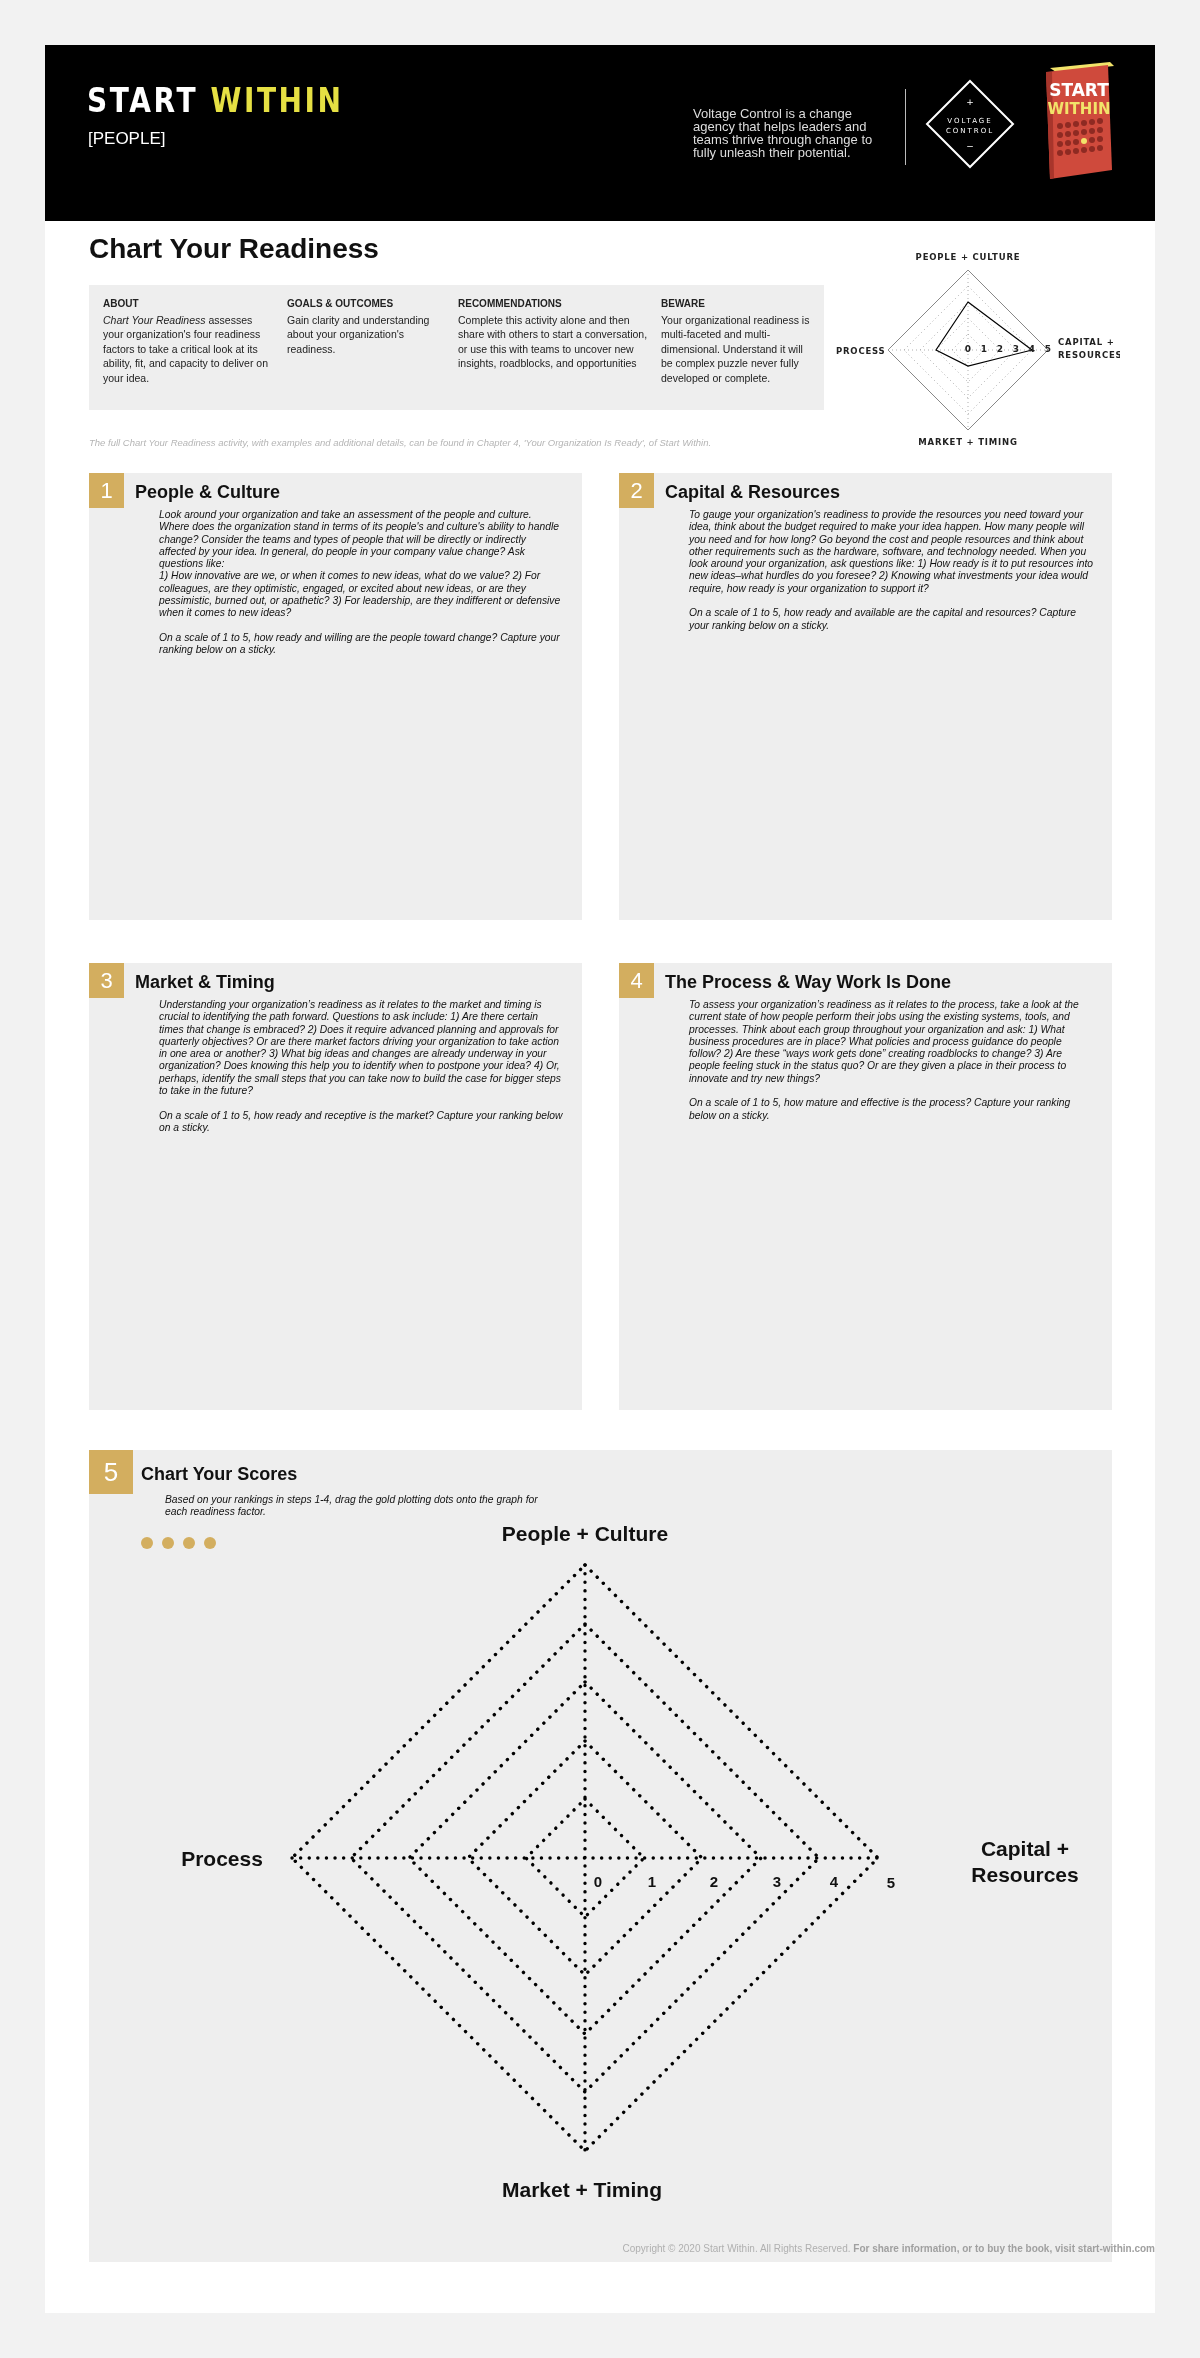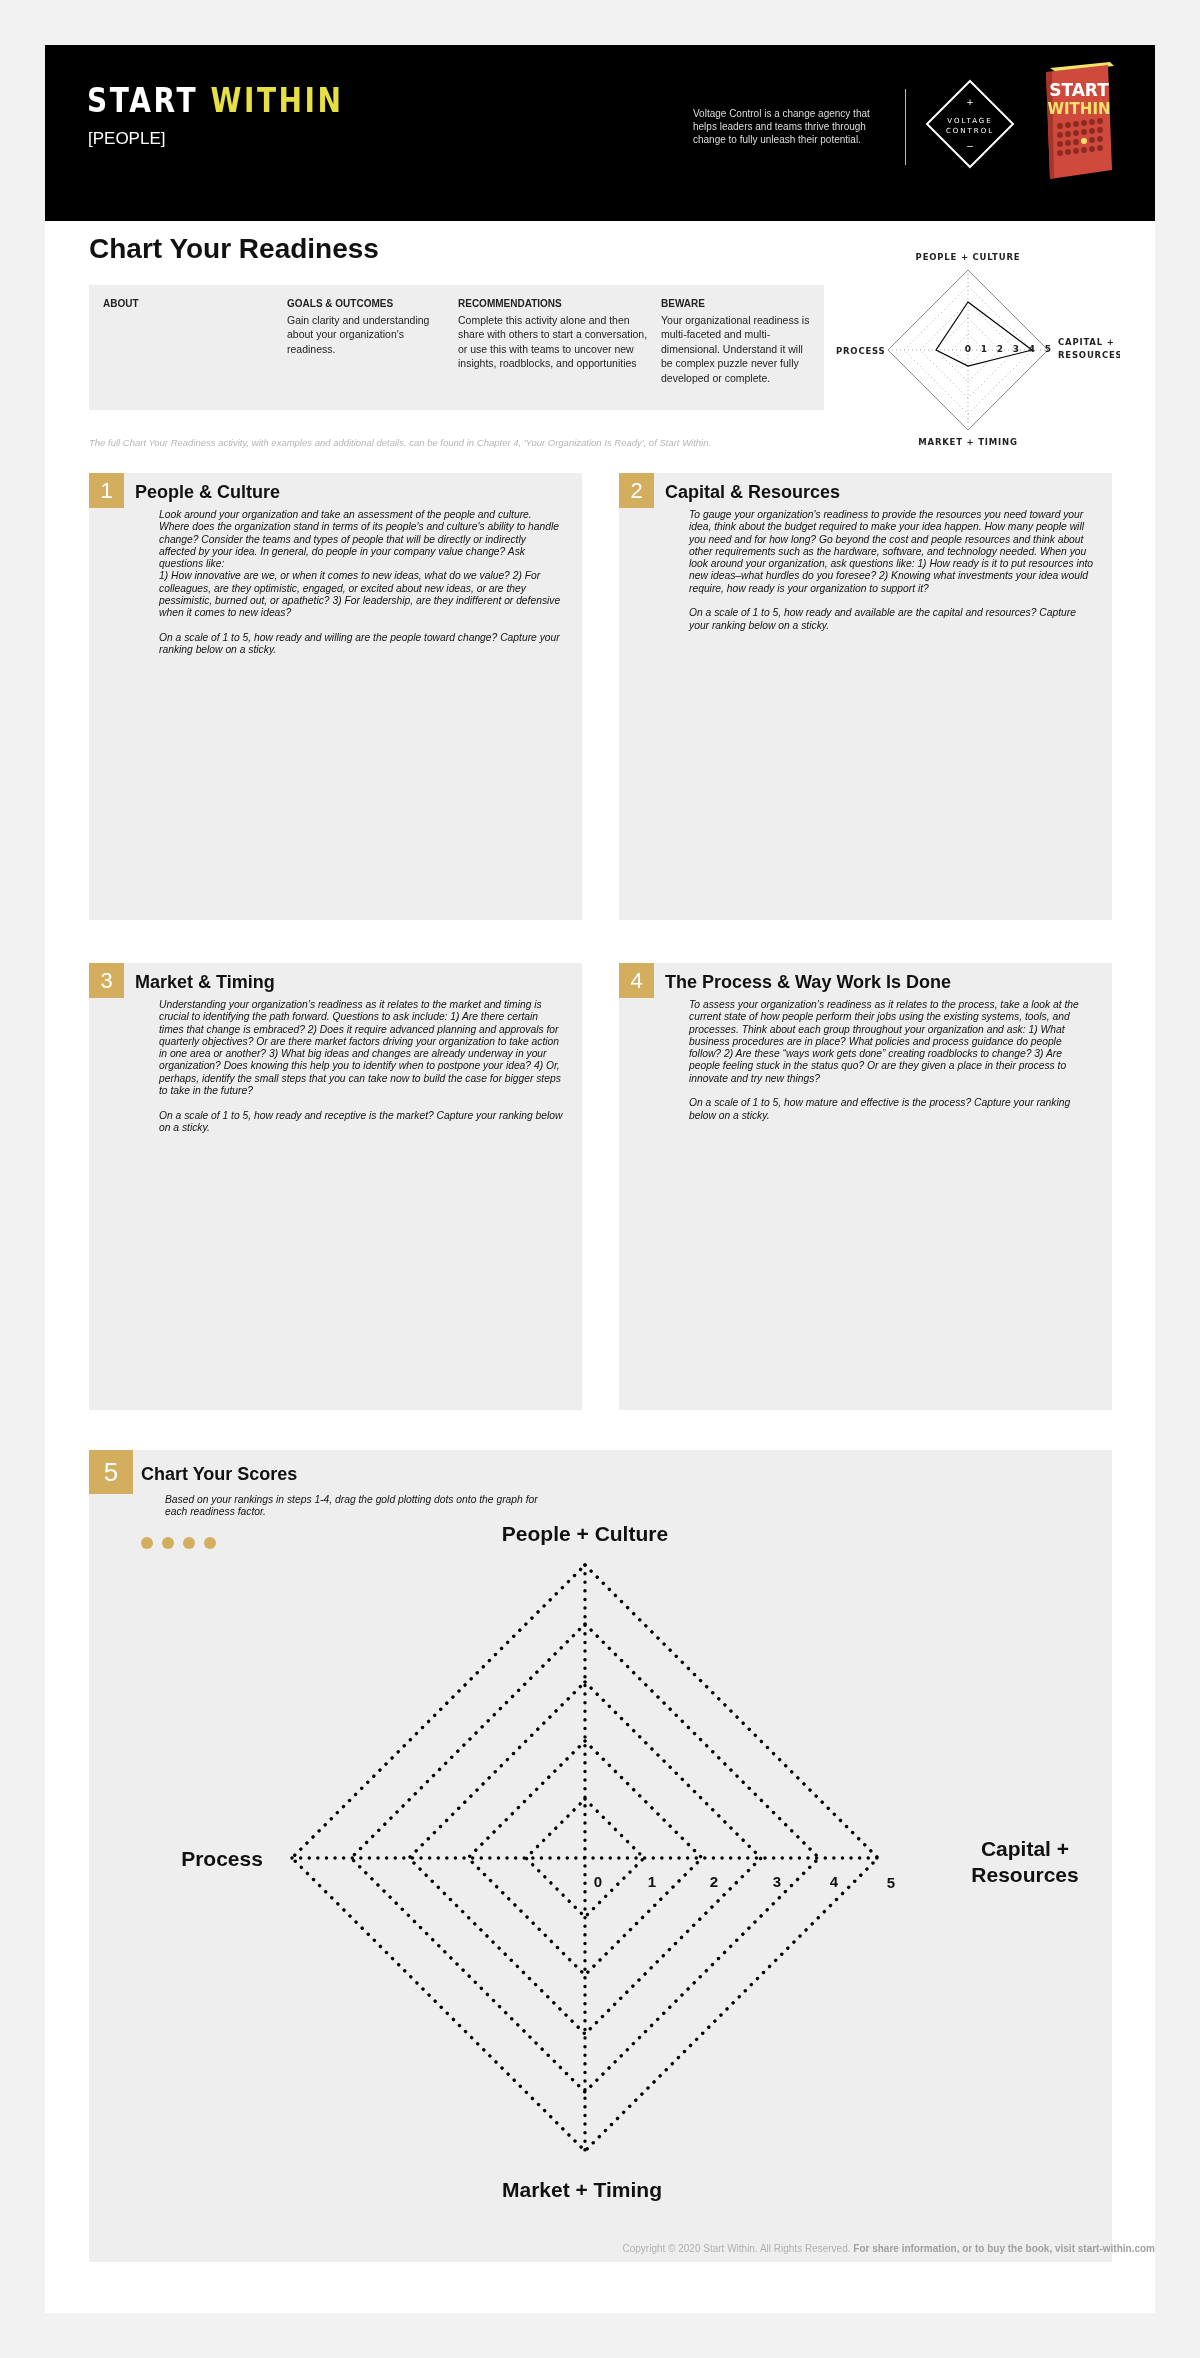--- a/index.html
+++ b/index.html
@@ -3,21 +3,21 @@
 <meta charset="utf-8">
 <style>
   * { box-sizing: border-box; margin: 0; padding: 0; }
   html, body { width: 1200px; height: 2358px; background: #f2f2f2; font-family: "Liberation Sans", sans-serif; color: #111; }
   .page { position: absolute; left: 45px; top: 45px; width: 1110px; height: 2268px; background: #ffffff; }
   .header { position: absolute; left: 0; top: 0; width: 1110px; height: 176px; background: #000; }
   .brand { position: absolute; left: 42px; top: 36px; font-family: "DejaVu Sans", sans-serif; font-weight: bold; font-size: 33px; letter-spacing: 3px; transform: scaleX(0.85); transform-origin: left; }
   .brand .w1 { color: #fff; }
   .brand .w2 { color: #e6e043; }
   .client { position: absolute; left: 43px; top: 84px; color: #fff; font-size: 17px; }
-  .tagline { position: absolute; left: 648px; top: 62px; width: 200px; color: #ddd; font-size: 10px; line-height: 13px; }
+  .tagline { position: absolute; left: 648px; top: 62px; width: 200px; color: #ddd; font-size: 13px; line-height: 13px; }
   .vdivider { position: absolute; left: 860px; top: 44px; width: 1px; height: 76px; background: #bbb; }
   .vc-logo { position: absolute; left: 880px; top: 34px; width: 90px; height: 90px; }
   .book { position: absolute; left: 997px; top: 17px; width: 76px; height: 117px; }
   .title { position: absolute; left: 44px; top: 188px; font-size: 28px; font-weight: bold; }
   .info-box { position: absolute; left: 44px; top: 240px; width: 735px; height: 125px; background: #eeeeee; padding-left: 25px; }
   .info-col { position: absolute; top: 12px; font-size: 10.5px; line-height: 14.5px; color: #222; }
   .info-col h4 { font-size: 10px; font-weight: bold; margin-bottom: 1px; }
   .footnote { position: absolute; left: 44px; top: 392px; font-size: 9.5px; font-style: italic; color: #b5b5b5; }
   .mini-chart { position: absolute; left: 785px; top: 195px; width: 290px; height: 215px; }
   .card { position: absolute; background: #eeeeee; }
@@ -86,20 +86,21 @@
       </g>
       <circle cx="42" cy="79" r="3" fill="#f2e36a"></circle>
     </svg>
   </div>
 
   <div class="title">Chart Your Readiness</div>
 
   <div class="info-box">
     <div class="info-col" style="left:14px; width:165px;">
       <h4>ABOUT</h4>
+      <div><i>Chart Your Readiness</i><span> assesses your organization's four readiness factors to take a critical look at its ability, fit, and capacity to deliver on your idea.</span></div>
     </div>
     <div class="info-col" style="left:198px; width:160px;">
       <h4>GOALS &amp; OUTCOMES</h4>
       <div>Gain clarity and understanding about your organization's readiness.</div>
     </div>
     <div class="info-col" style="left:369px; width:190px;">
       <h4>RECOMMENDATIONS</h4>
       <div>Complete this activity alone and then share with others to start a conversation, or use this with teams to uncover new insights, roadblocks, and opportunities</div>
     </div>
     <div class="info-col" style="left:572px; width:155px;">

